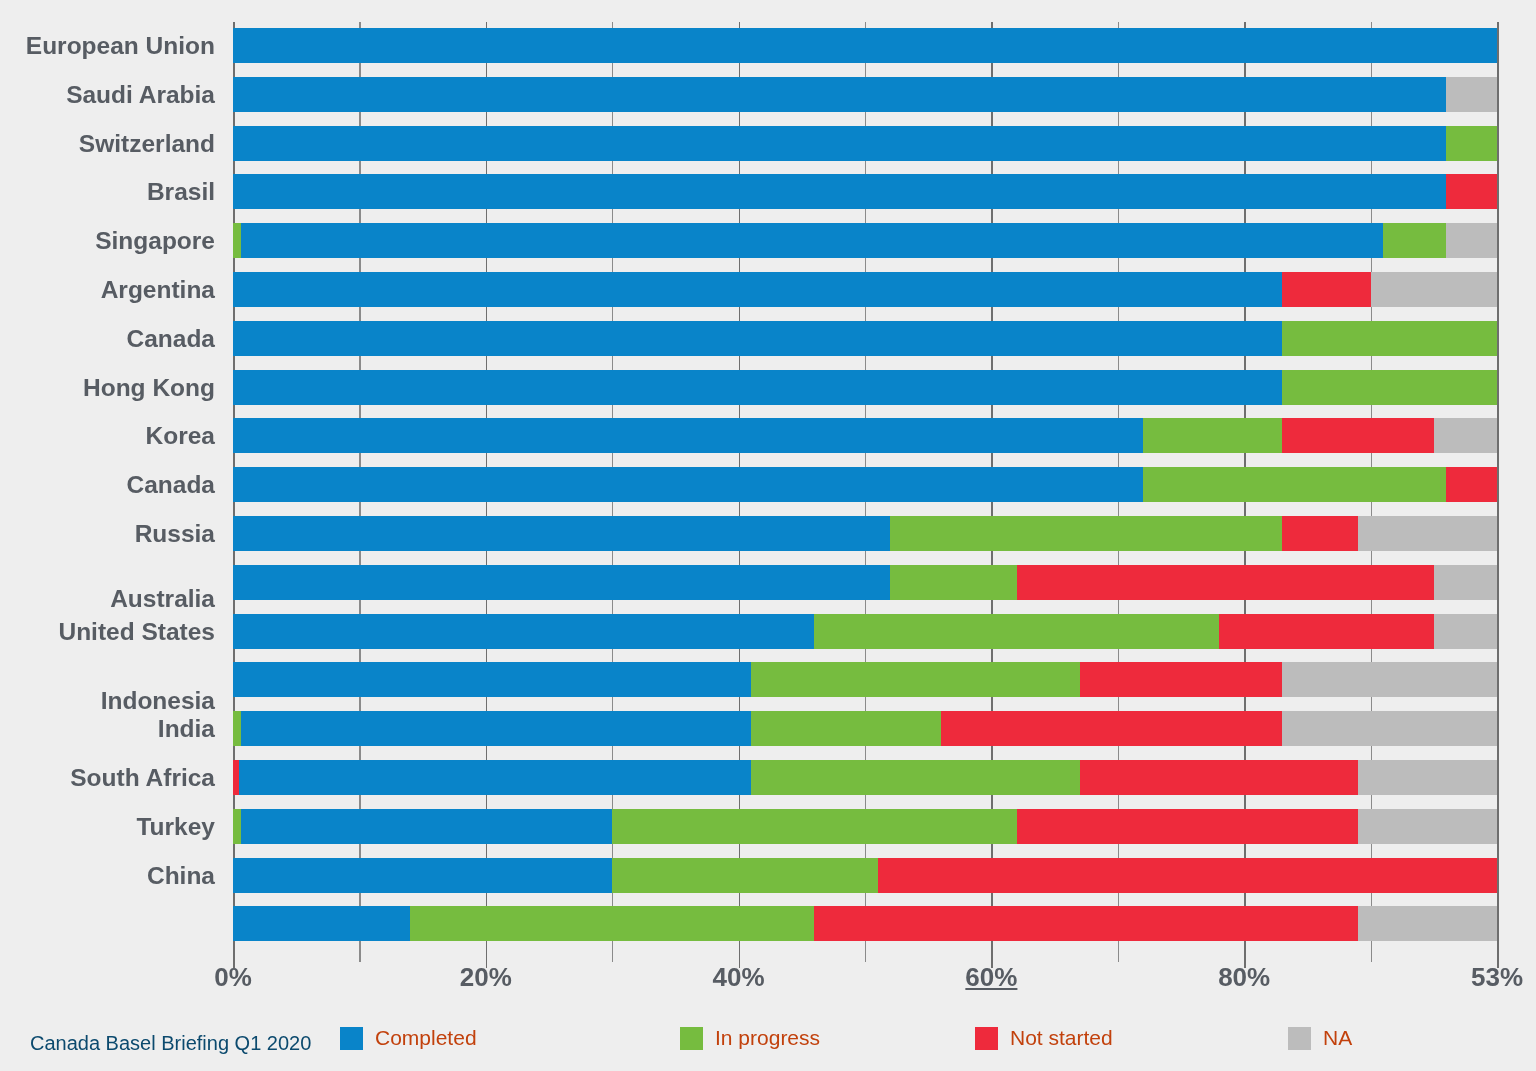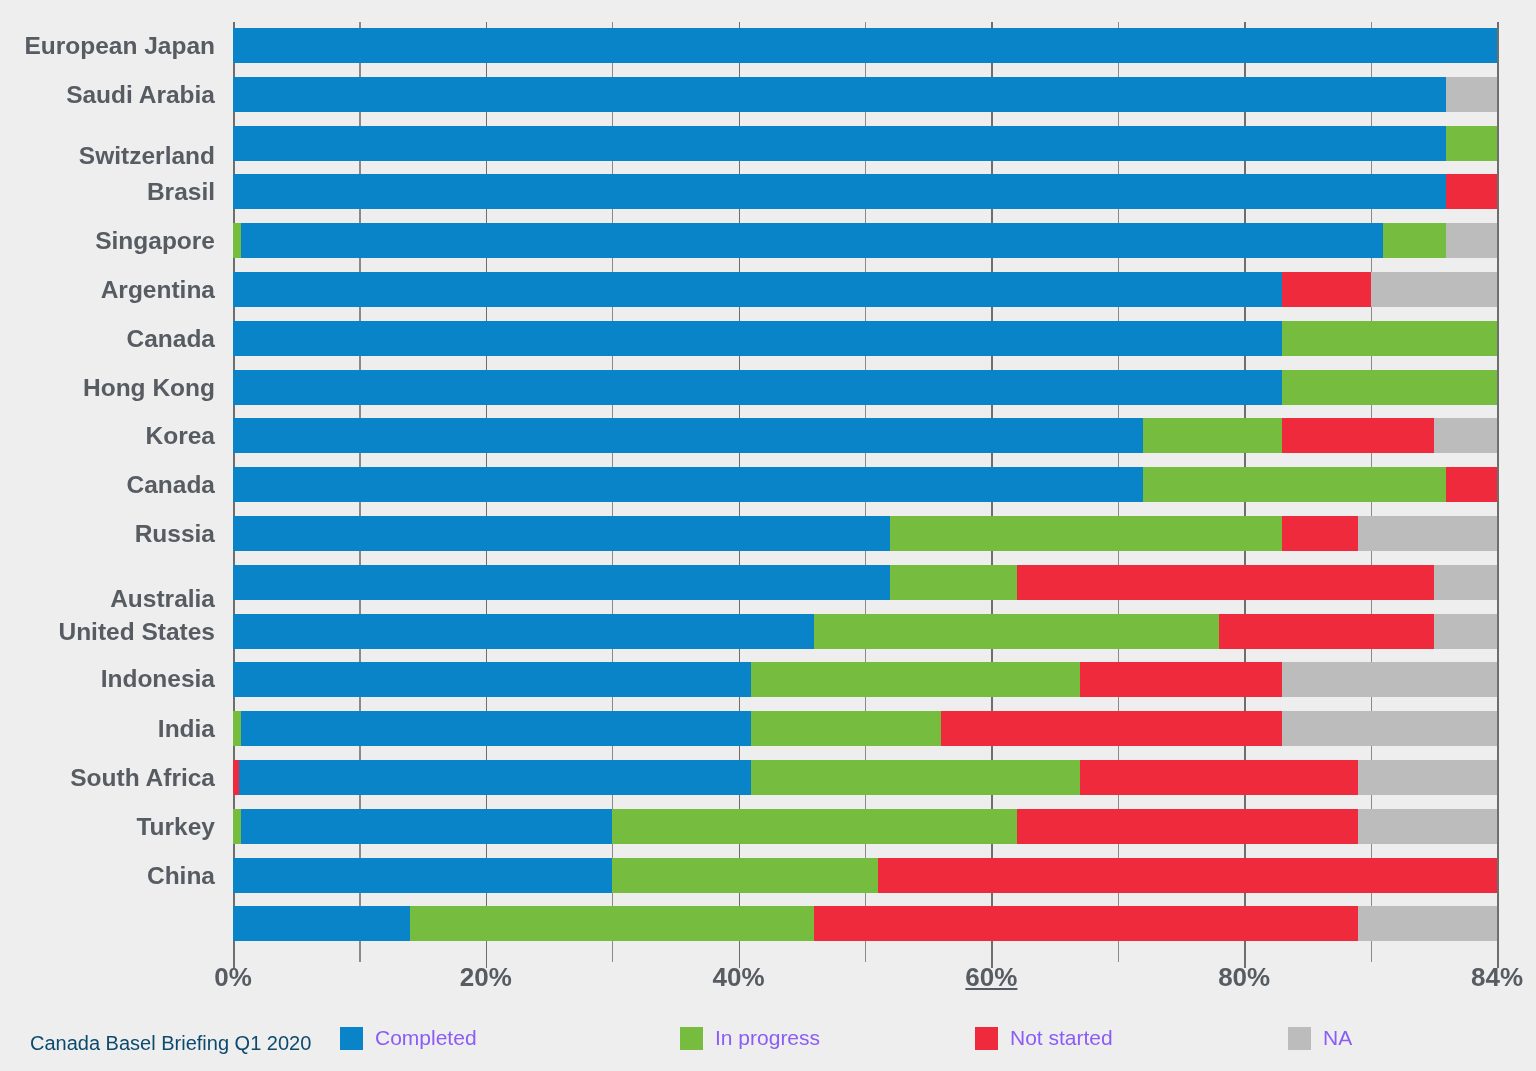--- a/index.html
+++ b/index.html
@@ -140,43 +140,43 @@
     white-space: nowrap;
   }
   .legend-swatch {
     width: 23px;
     height: 23px;
     display: block;
     flex: 0 0 auto;
   }
   .legend-label {
     font-size: 21px;
-    color: #8b5cf6;
+    color: #c2410c;
   }
 </style>
 </head>
 <body>
 
 <div class="chart-root">
 
   <div class="ylabels" id="ylabels">
-      <div class="ylabel" style="top: 6px;">European Japan</div>
+      <div class="ylabel" style="top: 6px;">European Union</div>
       <div class="ylabel" style="top: 54.8px;">Saudi Arabia</div>
-      <div class="ylabel" style="top: 103.6px; margin-top: 12px;">Switzerland</div>
+      <div class="ylabel" style="top: 103.6px;">Switzerland</div>
       <div class="ylabel" style="top: 152.4px; text-align: right;">Brasil</div>
       <div class="ylabel" style="top: 201.2px;">Singapore</div>
       <div class="ylabel" style="top: 250px;">Argentina</div>
       <div class="ylabel" style="top: 298.8px;">Canada</div>
       <div class="ylabel" style="top: 347.6px;">Hong Kong</div>
       <div class="ylabel" style="top: 396.4px;">Korea</div>
       <div class="ylabel" style="top: 445.2px;">Canada</div>
       <div class="ylabel" style="top: 494px;">Russia</div>
       <div class="ylabel" style="top: 542.8px; margin-top: 16px;">Australia</div>
       <div class="ylabel" style="top: 591.6px;">United States</div>
-      <div class="ylabel" style="top: 639px; margin-left: 16px;">Indonesia</div>
+      <div class="ylabel" style="top: 661px; margin-left: 16px;">Indonesia</div>
       <div class="ylabel" style="top: 689.2px;">India</div>
       <div class="ylabel" style="top: 738px;">South Africa</div>
       <div class="ylabel" style="top: 786.8px;">Turkey</div>
       <div class="ylabel" style="top: 835.6px;">China</div>
     </div>
 
   <div class="plot-area">
     <div class="gridlines" id="gridlines">
         <div class="gridline" style="left: 0px;"></div>
         <div class="gridline minor" style="left: 126.4px;"></div>
@@ -307,21 +307,21 @@
       <div class="tick" style="left: 1011.2px;"></div>
       <div class="tick minor" style="left: 1137.6px;"></div>
       <div class="tick" style="left: 1264px;"></div>
     </div>
   <div class="xlabels" id="xlabels">
       <div class="xlabel" style="left: 233px;">0%</div>
       <div class="xlabel" style="left: 485.8px;">20%</div>
       <div class="xlabel" style="left: 738.6px;">40%</div>
       <div class="xlabel" style="left: 991.4px; text-decoration: underline;">60%</div>
       <div class="xlabel" style="left: 1244.2px;">80%</div>
-      <div class="xlabel" style="left: 1497px;">84%</div>
+      <div class="xlabel" style="left: 1497px;">53%</div>
     </div>
 
   <div class="footer">
     <div class="source-note">Canada Basel Briefing Q1 2020</div>
     <div id="legend">
         <div class="legend-item" style="left: 340px;">
           <span class="legend-swatch" style="background: rgb(9, 132, 201);"></span>
           <span class="legend-label">Completed</span>
         </div>
         <div class="legend-item" style="left: 660px; padding-left: 20px;">

